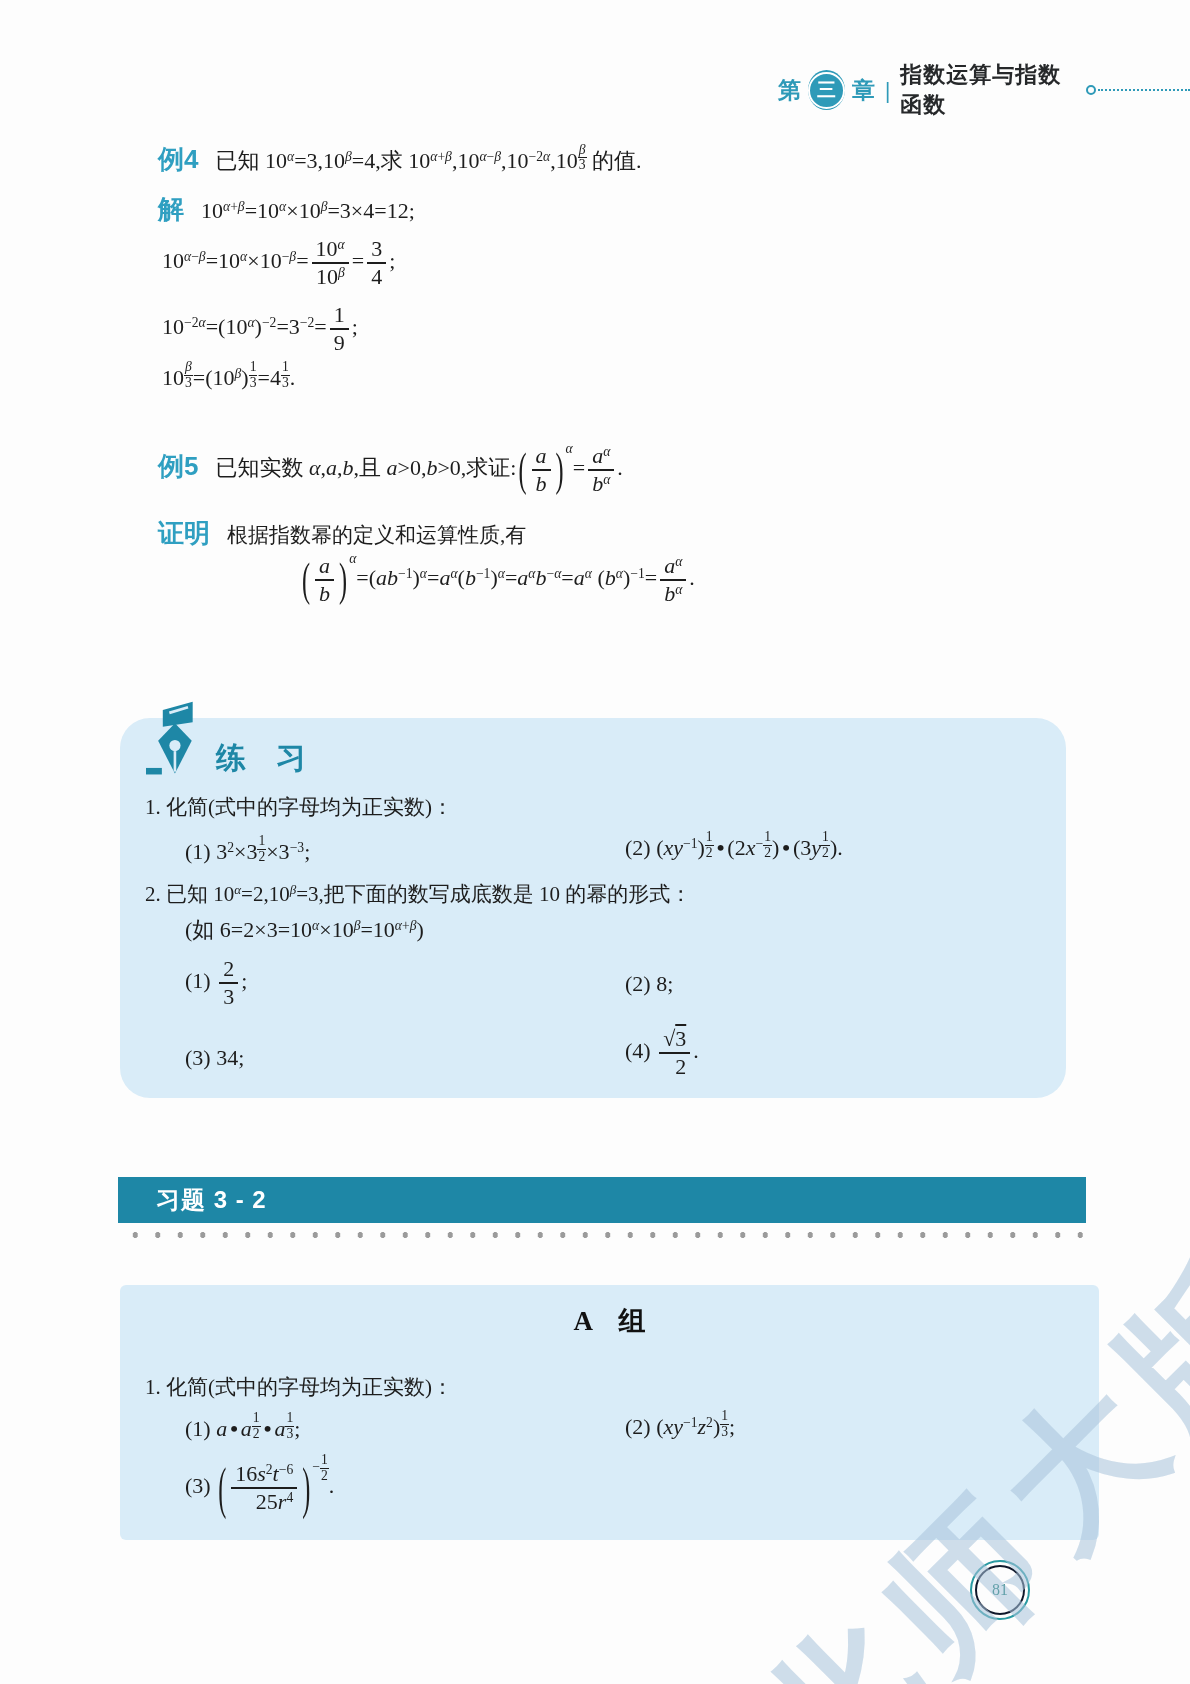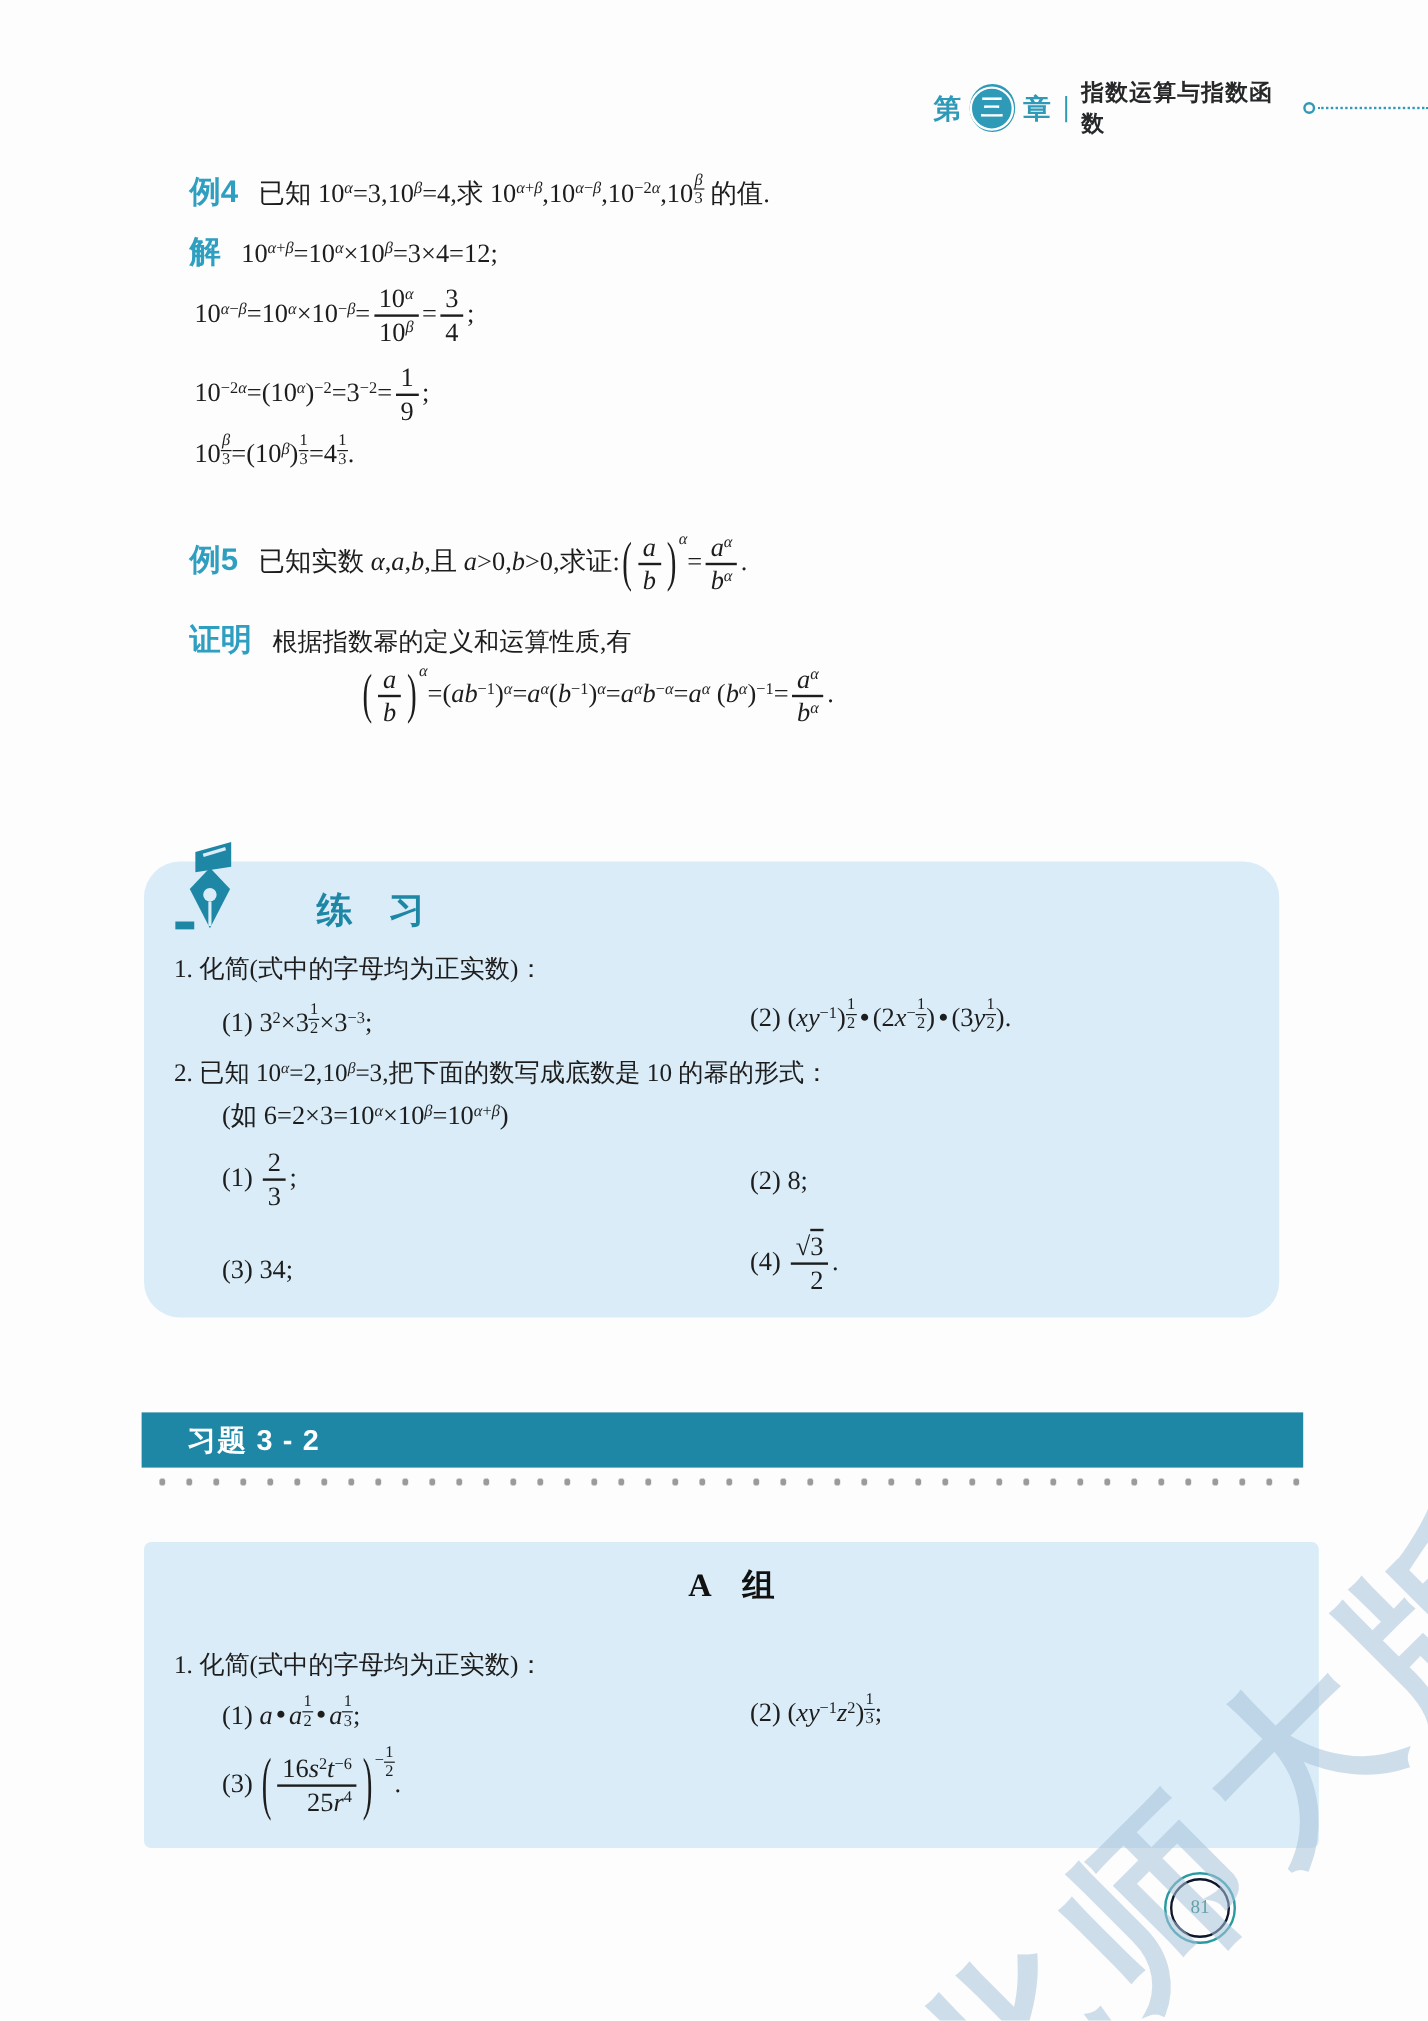--- a/index.html
+++ b/index.html
@@ -7,21 +7,21 @@
         font-family:"Liberation Serif","DejaVu Serif",serif;color:#1d1d1d;}
   .abs{position:absolute;}
 
   
   .header{position:absolute;left:778px;top:68px;height:44px;display:flex;align-items:center;gap:7px;}
   .ch-teal{font-family:"Liberation Sans",sans-serif;font-weight:bold;font-size:23px;color:#2e9ab8;}
   .ch-outer{width:40px;height:40px;border-radius:50%;background:#2e9ab8;display:flex;align-items:center;justify-content:center;}
   .ch-inner{width:33px;height:33px;border-radius:50%;border:2px solid #fff;background:#2e9ab8;display:flex;align-items:center;justify-content:center;}
   .ch-inner span{color:#fff;font-family:"Liberation Sans",sans-serif;font-weight:bold;font-size:19px;}
   .ch-div{color:#2e9ab8;font-weight:bold;font-size:24px;margin:0 3px;}
-  .ch-title{font-family:"Liberation Sans",sans-serif;font-weight:bold;font-size:19px;color:#26282a;letter-spacing:1px;}
+  .ch-title{font-family:"Liberation Sans",sans-serif;font-weight:bold;font-size:22px;color:#26282a;letter-spacing:1px;}
   .dotline{display:flex;align-items:center;margin-left:8px;}
   .dotline .ring{width:6px;height:6px;border:2px solid #2e9ab8;border-radius:50%;}
   .dotline .dashes{width:92px;border-bottom:2px dotted #2e9ab8;margin-left:2px;}
 
   
   .eq{font-size:22px;line-height:1.25;}
   .zh{font-size:21px;}
   i{font-style:italic;}
   sup{font-size:.62em;vertical-align:7px;line-height:1;}
   .f{display:inline-flex;flex-direction:column;text-align:center;vertical-align:middle;margin:0 3px;line-height:1.2;align-items:flex-end;}
@@ -37,21 +37,21 @@
   .dot{font-weight:bold;padding:0 3px;}
 
   .lbl{font-family:Liberation Sans, sans-serif;font-weight:bold;font-size:26px;color:#2f9fc1;margin-right:17px;}
 
   
   .bluebox{position:absolute;background:#d9ecf8;}
   .practice-box{left:120px;top:718px;width:946px;height:380px;border-radius:30px;}
   .groupa-box{left:120px;top:1285px;width:947px;height:255px;border-radius:6px;padding-left:32px;}
 
   .practice-title{position:absolute;left:96px;top:20px;font-family:Liberation Sans, sans-serif;
-                  font-weight:bold;font-size:30px;color:#1e87a6;margin-left:48px;}
+                  font-weight:bold;font-size:30px;color:#1e87a6;}
   .pen{position:absolute;left:26px;top:-20px;}
 
   .exbar{position:absolute;left:118px;top:1177px;width:968px;height:46px;background:#1e87a6;
          display:flex;align-items:center;}
   .exbar span{color:#fff;font-family:"Liberation Sans",sans-serif;font-weight:bold;font-size:24px;
               padding-left:38px;letter-spacing:1px;}
   .dots{position:absolute;left:124px;top:1228px;width:962px;height:14px;
         background-image:radial-gradient(4px 5px at 50% 50%,#9b9b9b 60%,transparent 66%);
         background-size:22.5px 14px;background-repeat:repeat-x;}
 

